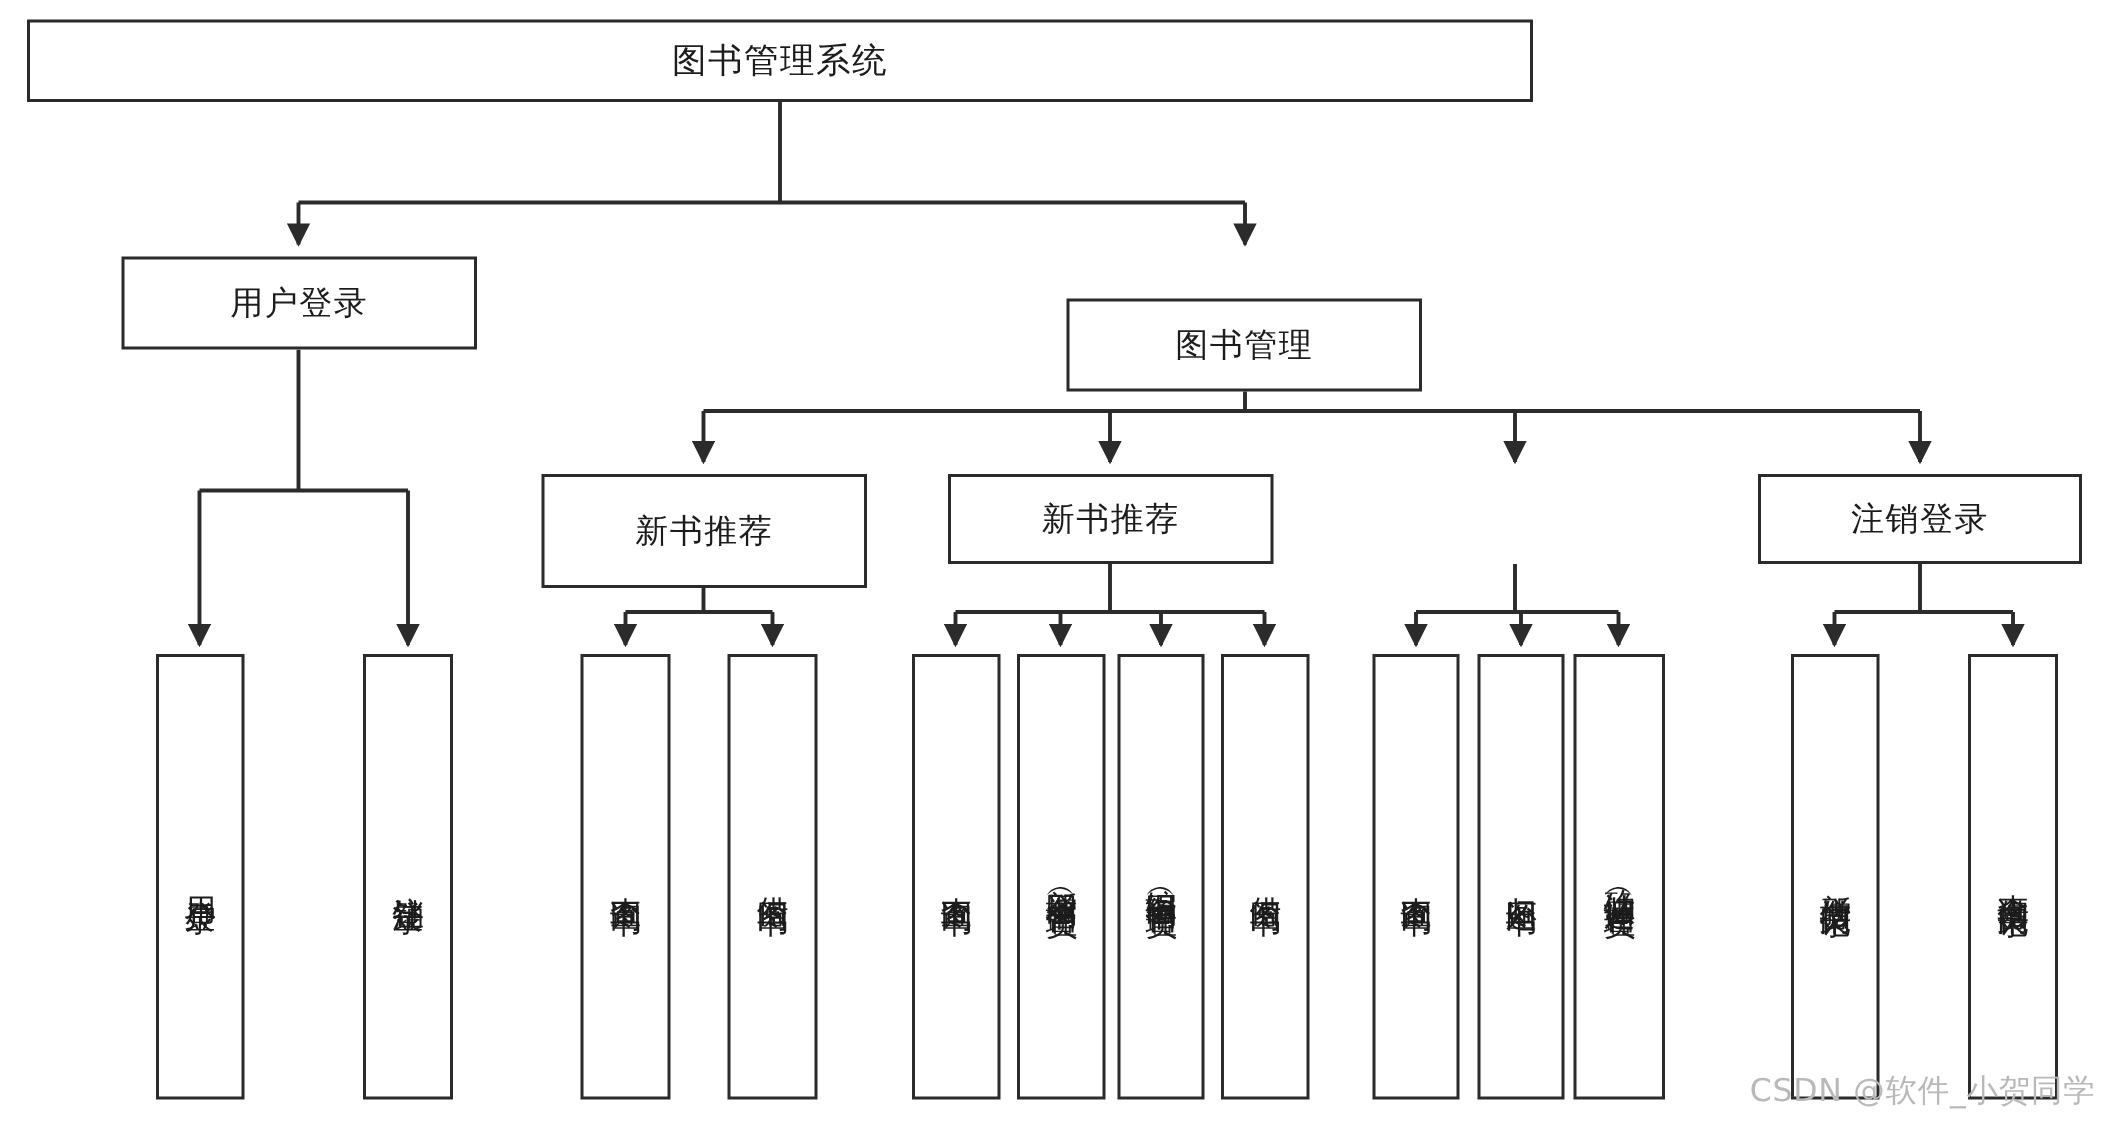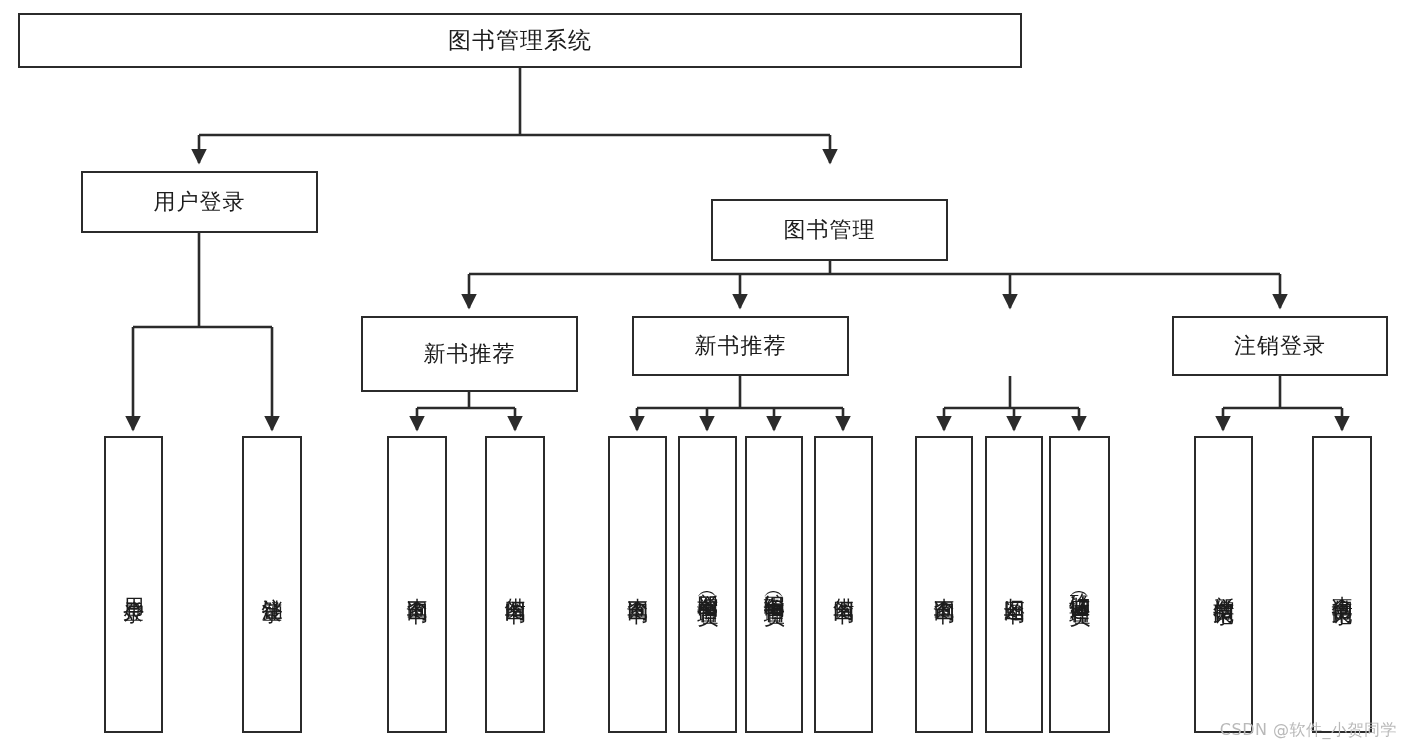--- a/index.html
+++ b/index.html
@@ -53,21 +53,21 @@
     line-height: 1.06;
     letter-spacing: 2px;
     white-space: nowrap;
     display: block;
     text-align: center;
   }
   .watermark {
     position: absolute;
     right: 8px;
     bottom: 6px;
-    font-size: 16px;
+    font-size: 21px;
     color: #b9b9b9;
     letter-spacing: 0.5px;
     user-select: none;
     white-space: nowrap;
   }
 </style>
 </head>
 <body>
 
 <div id="canvas">

